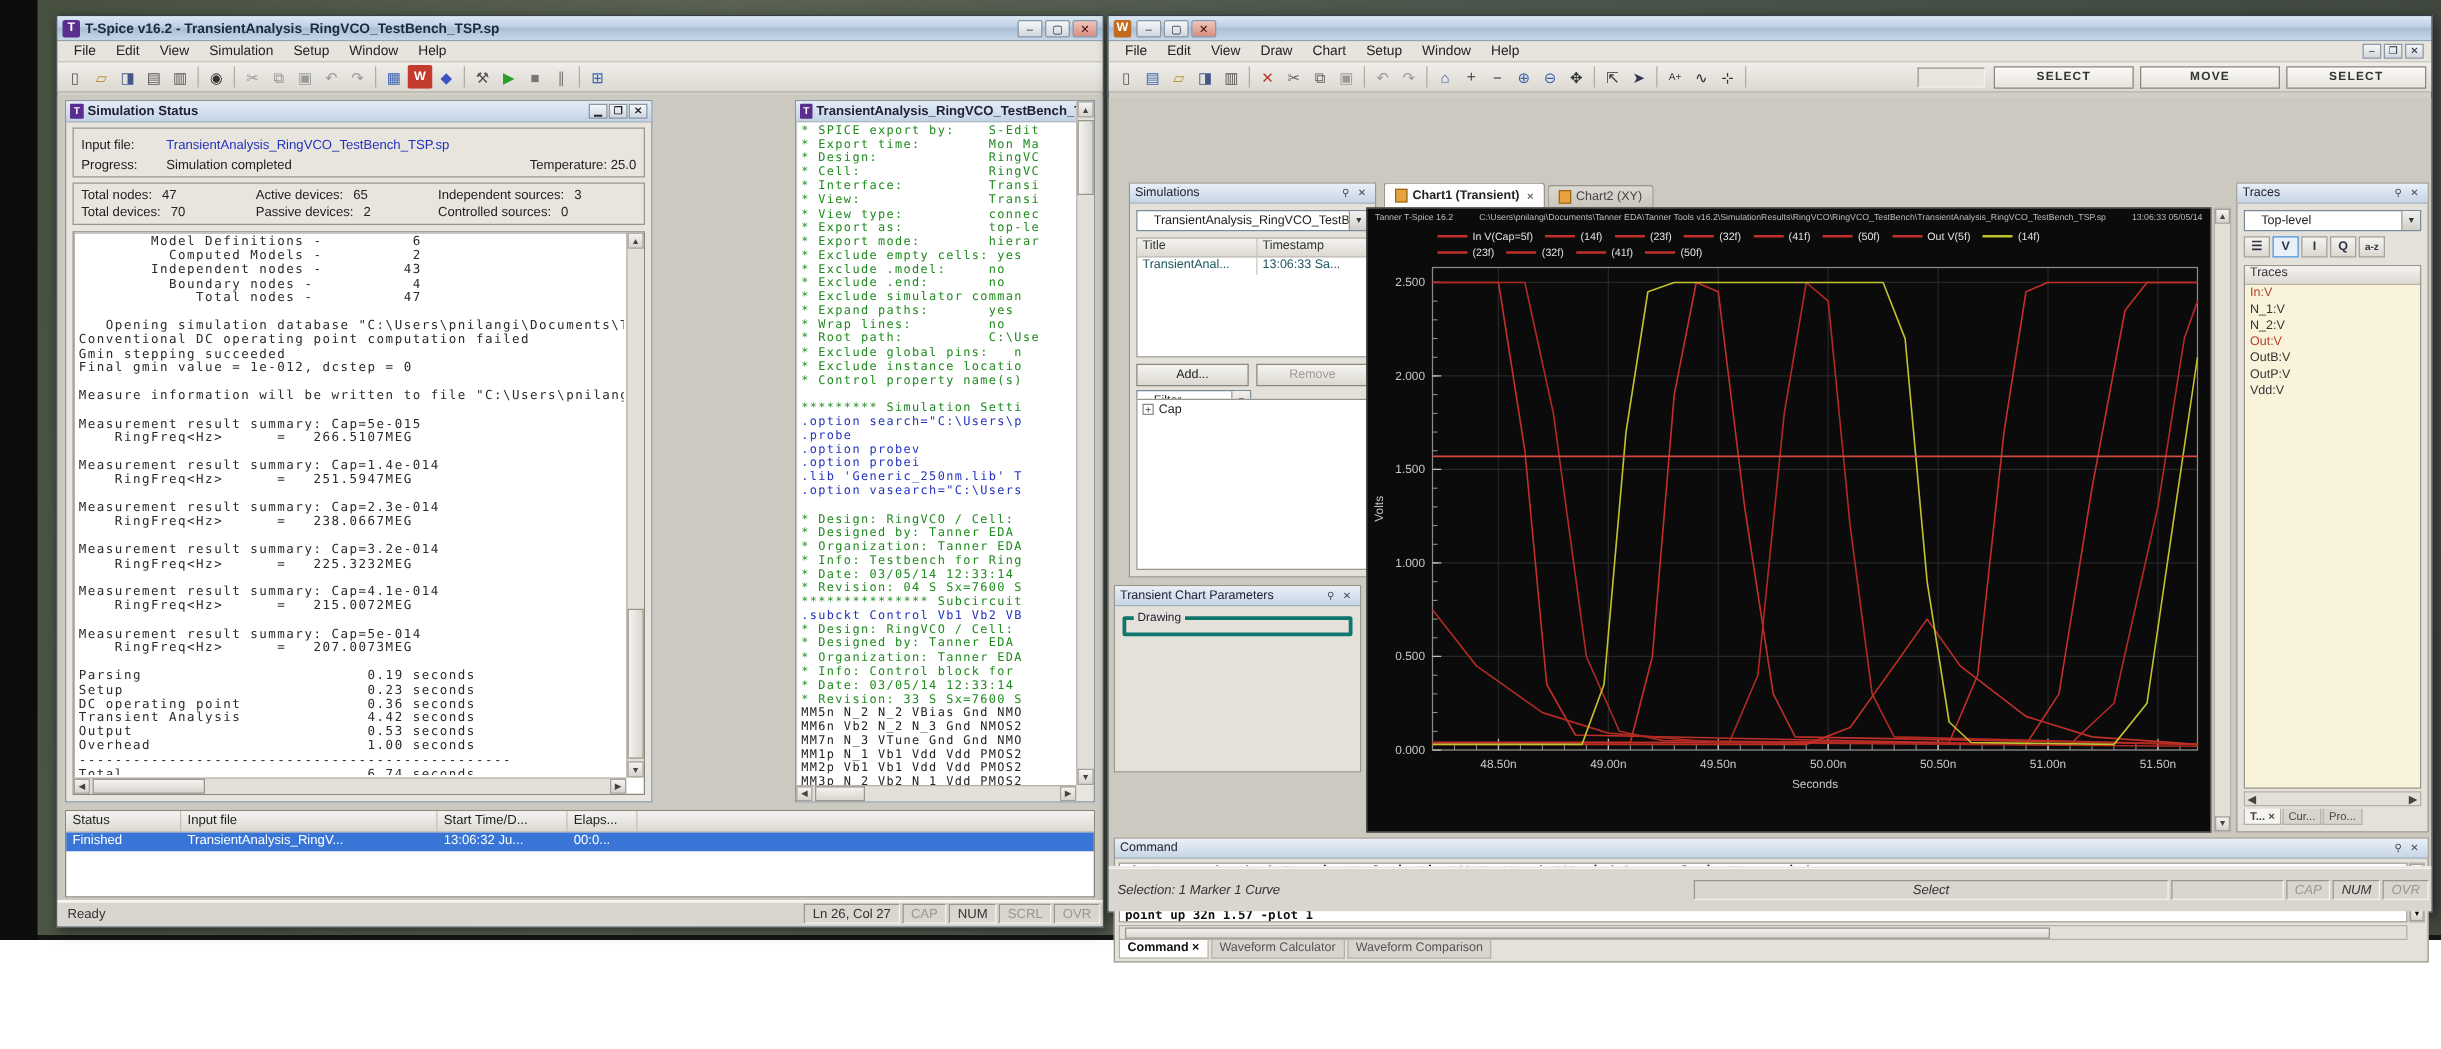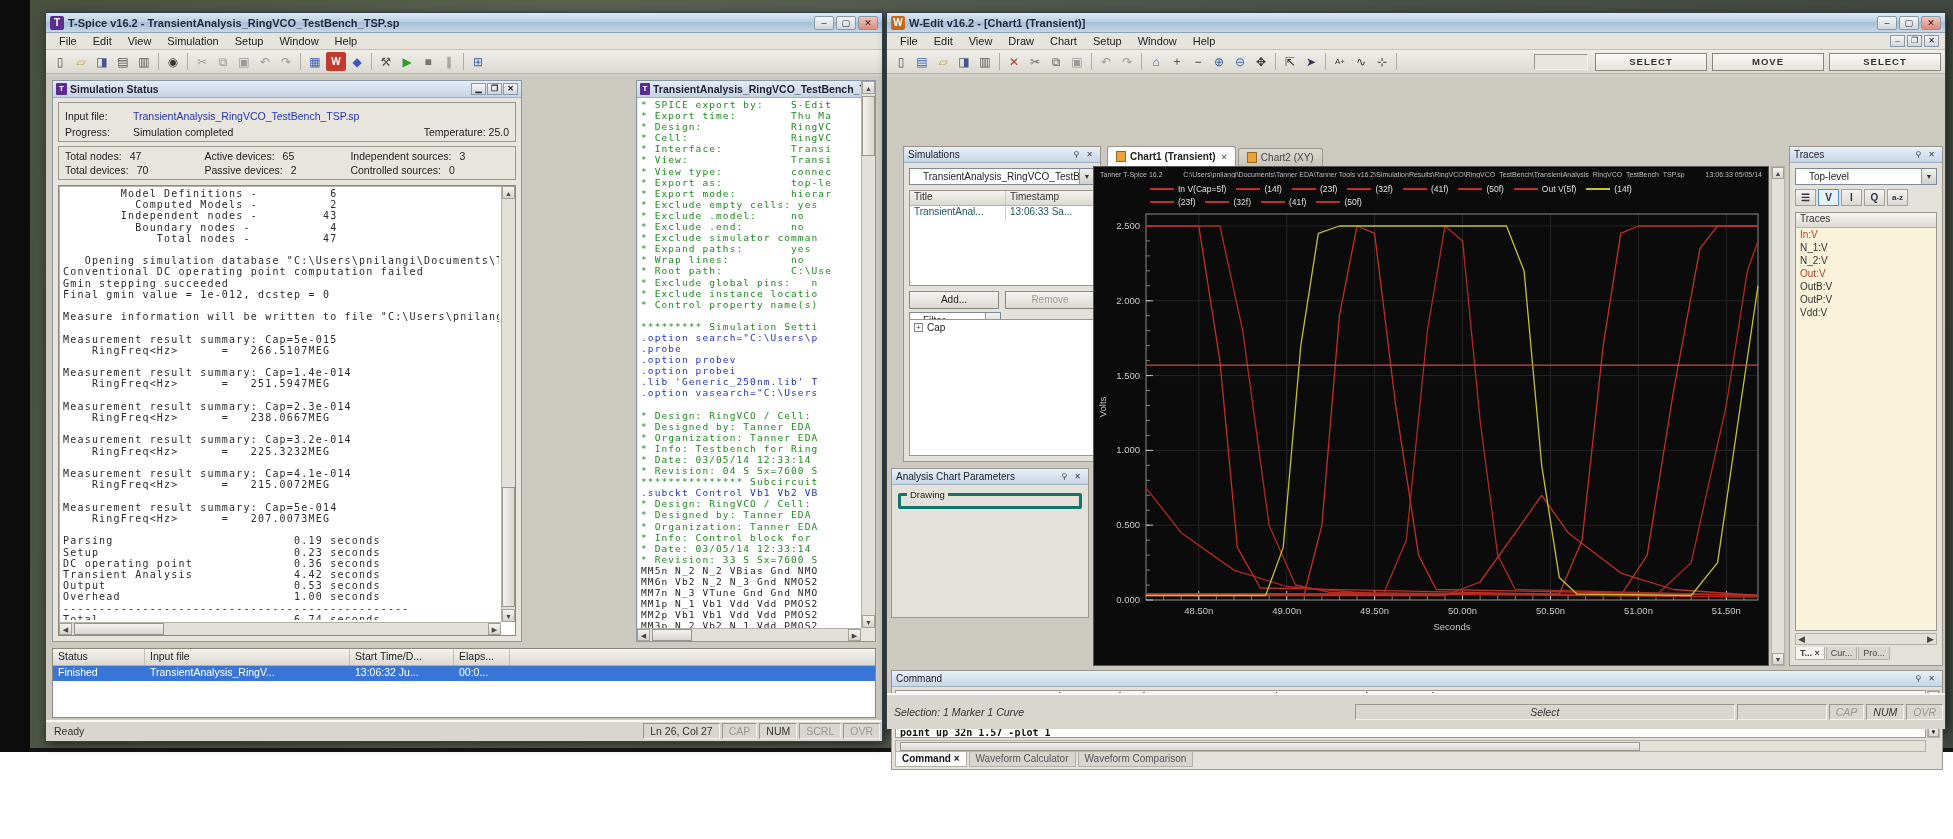--- a/index.html
+++ b/index.html
@@ -308,21 +308,21 @@
         </div>
       </div>
 
       <div class="childwin editor">
         <div class="childbar">
           <span class="doc-ico">T</span>
           <span style="overflow:hidden; white-space:nowrap;">TransientAnalysis_RingVCO_TestBench_TSP.sp</span>
         </div>
         <div class="ed-body" id="ed-lines">
             <div class="ed-line c">* SPICE export by:    S-Edit</div>
-            <div class="ed-line c">* Export time:        Thu Ma</div>
+            <div class="ed-line c">* Export time:        Mon Ma</div>
             <div class="ed-line c">* Design:             RingVC</div>
             <div class="ed-line c">* Cell:               RingVC</div>
             <div class="ed-line c">* Interface:          Transi</div>
             <div class="ed-line c">* View:               Transi</div>
             <div class="ed-line c">* View type:          connec</div>
             <div class="ed-line c">* Export as:          top-le</div>
             <div class="ed-line c">* Export mode:        hierar</div>
             <div class="ed-line c">* Exclude empty cells: yes</div>
             <div class="ed-line c">* Exclude .model:     no</div>
             <div class="ed-line c">* Exclude .end:       no</div>
@@ -400,21 +400,20 @@
         <span class="sb-seg">NUM</span>
         <span class="sb-seg dim">SCRL</span>
         <span class="sb-seg dim">OVR</span>
       </div>
     </div>
   </div>
 
   <div class="win wedit">
     <div class="titlebar">
       <span class="app-ico" style="background:#c26a1e;">W</span>
-      <span class="title">W-Edit v16.2 - [Chart1 (Transient)]</span>
       <span class="winbtns">
         <span class="wbtn">–</span>
         <span class="wbtn">▢</span>
         <span class="wbtn close">✕</span>
       </span>
     </div>
     <div class="menubar">
       <span id="we-menus" style="display:flex; gap:2px;">
           <span class="menu-item">File</span>
           <span class="menu-item">Edit</span>
@@ -504,21 +503,21 @@
         <div class="tree">
           <div class="tree-item">
             <span class="expander">+</span>
             <span>Cap</span>
           </div>
         </div>
       </div>
 
       <div class="panel tcp-panel">
         <div class="panelbar">
-          <span class="pb-t">Analysis Chart Parameters</span>
+          <span class="pb-t">Transient Chart Parameters</span>
           <span class="pin-ico">⚲</span>
           <span class="x-ico">✕</span>
         </div>
         <div class="group">
           <span class="glab">Drawing</span>
         </div>
       </div>
 
       <div class="tabbar">
         <div class="tab active">

